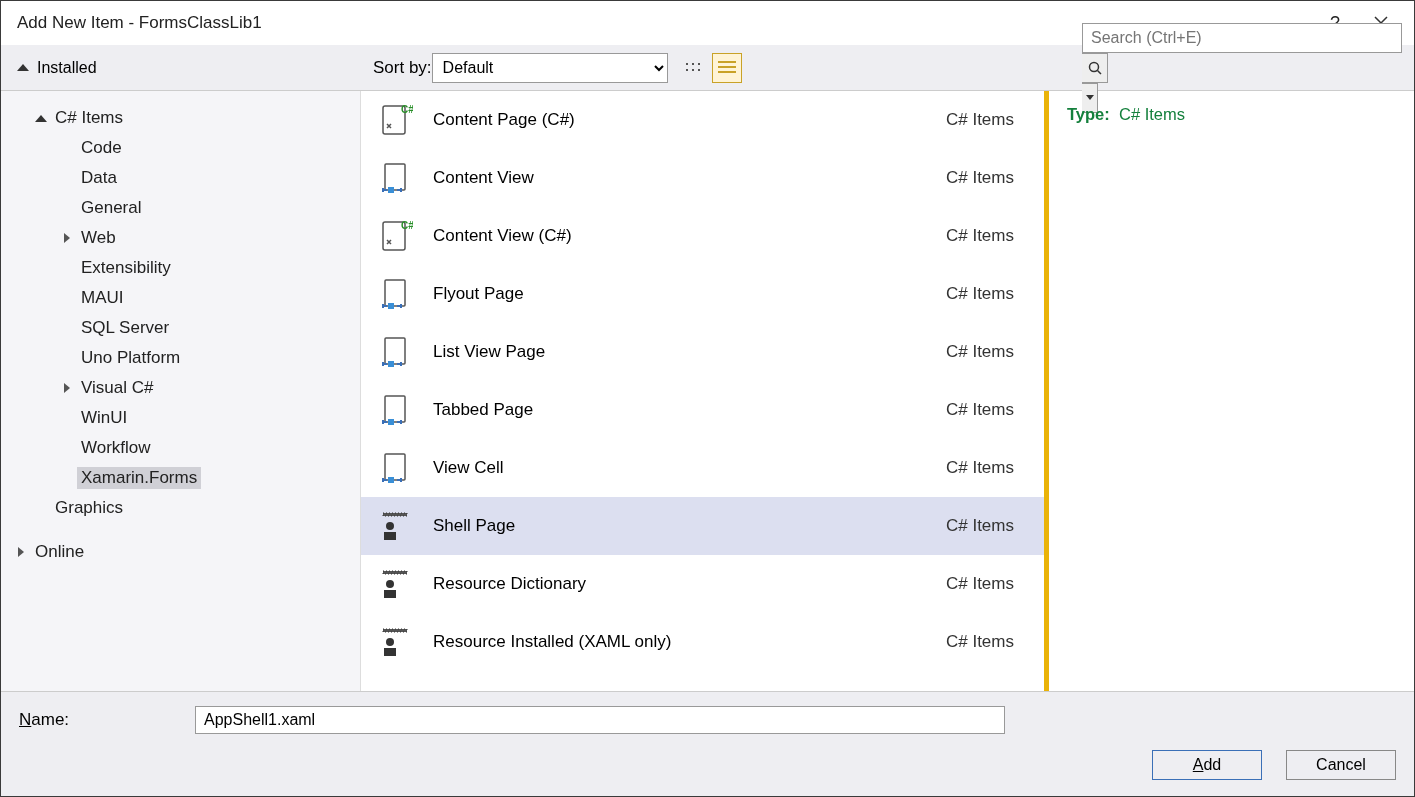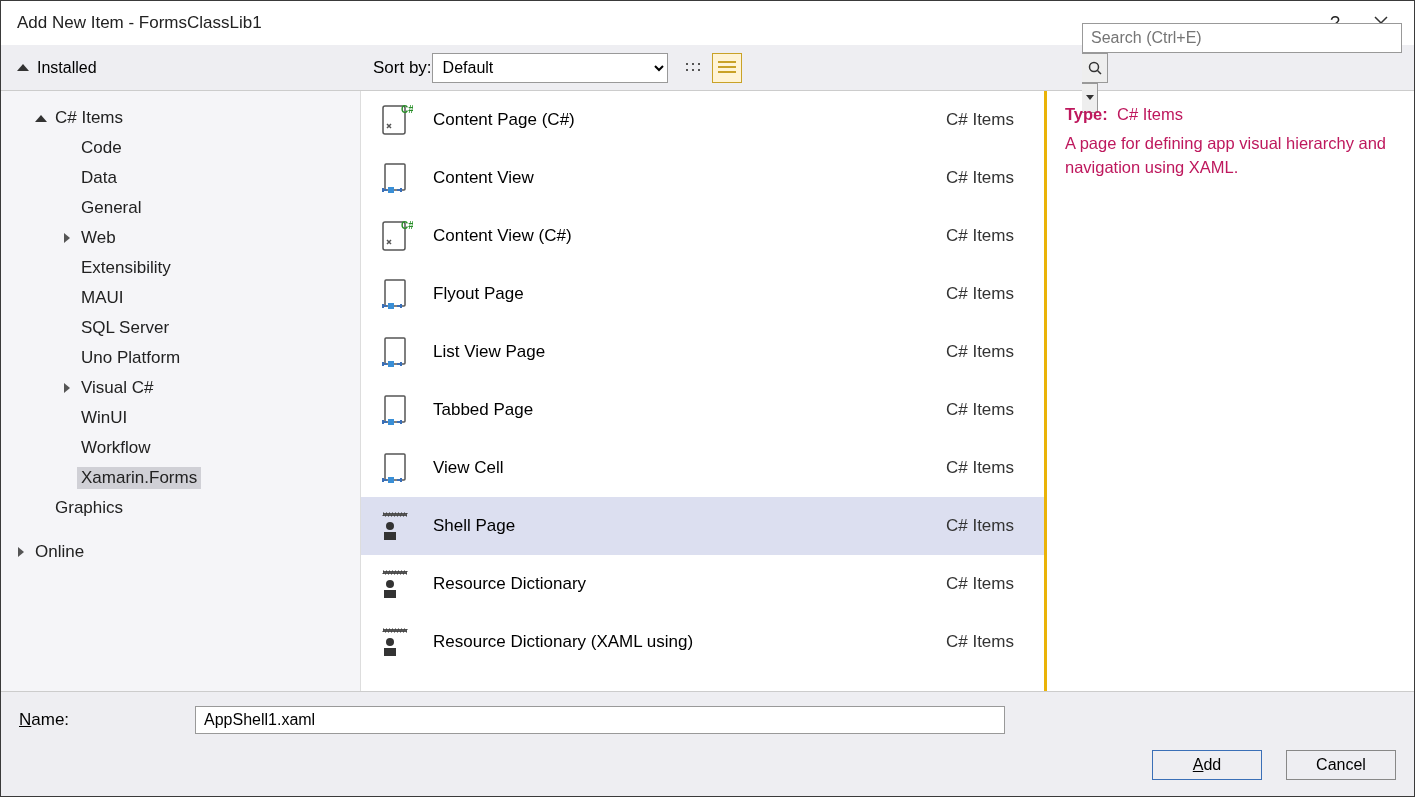--- a/index.html
+++ b/index.html
@@ -52,21 +52,21 @@
   .listwrap::-webkit-scrollbar { width: 18px; }
   .listwrap::-webkit-scrollbar-track { background: #f0f0f0; }
   .listwrap::-webkit-scrollbar-thumb { background: #c0c0c6; }
   .listwrap::-webkit-scrollbar-button { background: #f0f0f0; height: 18px; }
   .item { height: 58px; display: flex; align-items: center; padding: 0 30px 0 16px; cursor: pointer; }
   .item.selected { background: #dcdff0; }
   .item .icon { width: 36px; height: 36px; margin-right: 20px; flex-shrink: 0; }
   .item .name { flex: 1; font-size: 17px; }
   .item .cat { font-size: 17px; color: #333; }
 
-  .details { width: 370px; border-left: 3px solid #eab308; padding: 14px 18px; font-size: 16.5px; color: #be185d; }
+  .details { width: 370px; border-left: 5px solid #eab308; padding: 14px 18px; font-size: 16.5px; color: #15803d; }
   .details .row { display: flex; margin-bottom: 8px; }
   .details .k { font-weight: 600; width: 52px; }
   .details .desc { line-height: 1.45; }
 
   
   .bottom { background: #eeeef2; padding: 14px 18px 16px; }
   .bottom .namerow { display: flex; align-items: center; margin-bottom: 16px; }
   .bottom .namerow .lbl { width: 176px; font-size: 17px; }
   .bottom .namerow .lbl .u { text-decoration: underline; }
   .bottom .namerow input { width: 810px; height: 28px; border: 1px solid #999; padding: 0 8px; font-size: 16px; background: #fff; }
@@ -273,31 +273,30 @@
           <div class="cat">C# Items</div>
         </div>
         <div class="item">
           <div class="icon"><svg viewBox="0 0 36 36">
               <rect x="6" y="5" width="24" height="3" fill="#555"></rect>
               <rect x="6" y="5" width="24" height="3" fill="none" stroke="#333" stroke-dasharray="1 2"></rect>
               <circle cx="13" cy="18" r="4" fill="#333"></circle>
               <rect x="7" y="24" width="12" height="8" fill="#333"></rect>
               <rect x="20" y="14" width="10" height="18" fill="none"></rect>
             </svg></div>
-          <div class="name">Resource Dictionary (XAML using)</div>
+          <div class="name">Resource Installed (XAML only)</div>
           <div class="cat">C# Items</div>
         </div>
       </div>
   </div>
   <div class="details">
     <div class="row">
       <span class="k">Type:</span>
       <span>C# Items</span>
     </div>
-    <div class="desc">A page for defining app visual hierarchy and navigation using XAML.</div>
   </div>
 </div>
 
 <div class="bottom">
   <div class="namerow">
     <span class="lbl"><span class="u">N</span><span>ame:</span></span>
     <input value="AppShell1.xaml" style="">
   </div>
   <div class="btnrow">
     <button class="primary"><span class="u">A</span><span>dd</span></button>

